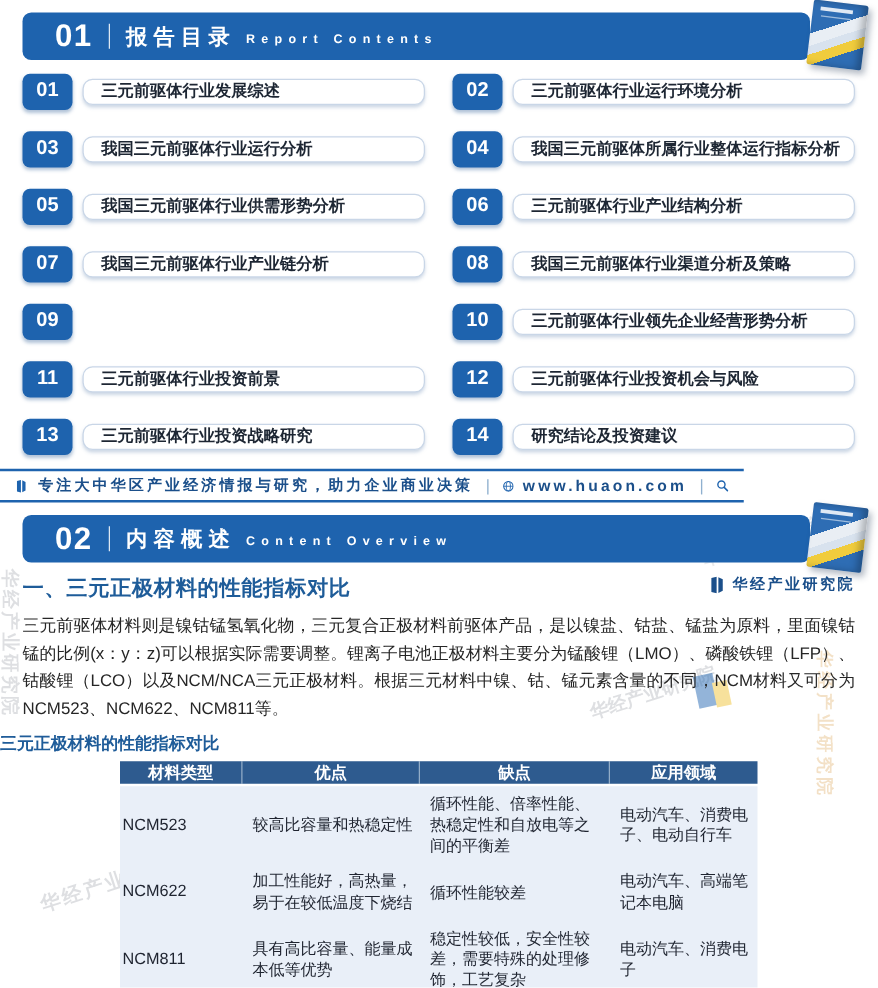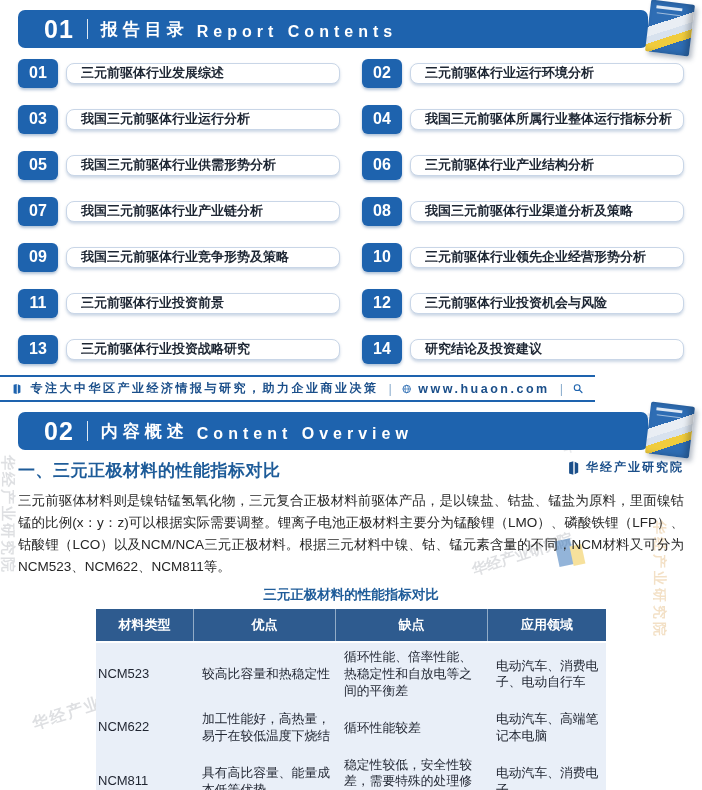--- a/index.html
+++ b/index.html
@@ -11,21 +11,21 @@
   
   .secbar-wrap { position:relative; padding:10px 18px 0; }
   .secbar {
     position:relative; width:630px; height:38px; background:#1E63AE;
     border-radius:7px; display:flex; align-items:center; padding:0 0 0 26px;
     color:#fff;
   }
   .secbar .num { font-size:25px; font-weight:700; letter-spacing:1px; }
   .secbar .vline { width:1px; height:20px; background:rgba(255,255,255,.85); margin:0 13px; }
   .secbar .cn { font-size:17px; font-weight:700; letter-spacing:5px; }
-  .secbar .en { font-size:16px; font-weight:700; letter-spacing:5px; margin-left:8px; margin-top:5px; }
+  .secbar .en { font-size:10px; font-weight:700; letter-spacing:5px; margin-left:8px; margin-top:5px; }
   
   .book {
     position:absolute; top:0; right:2px; width:62px; height:58px; z-index:3;
   }
   .book .cover {
     position:absolute; top:2px; right:8px; width:44px; height:52px; border-radius:2px;
     transform:rotate(7deg);
     background:
       linear-gradient(155deg, #2e6db4 0 38%, #e9eef4 38% 52%, #d8e2ee 52% 62%, #f0cc3d 62% 74%, #2e6db4 74% 100%);
     box-shadow:3px 3px 5px rgba(40,60,90,.35), inset -4px 0 6px rgba(0,0,0,.25);
@@ -70,25 +70,25 @@
     margin:9px 18px 0; display:flex; align-items:flex-start; justify-content:space-between;
   }
   .heading { font-size:17px; font-weight:700; color:#1E5C99; letter-spacing:.5px; }
   .brand { display:flex; align-items:center; gap:5px; color:#1B4F8A; }
   .brand .brand-name { font-size:12px; font-weight:700; letter-spacing:2px; }
   .para {
     margin:8px 18px 0; font-size:13.5px; line-height:1.62; color:#262626;
     text-align:justify; font-weight:500;
   }
   
-  .tbl-title { margin-top:9px; text-align:center; font-size:13.5px; font-weight:700; color:#1F5C99; }
+  .tbl-title { margin-top:9px; font-size:13.5px; font-weight:700; color:#1F5C99; }
   .tbl { width:510px; margin:5px auto 0; border-bottom:3px solid #C3D4E8; }
   .tbl-head {
     display:grid; grid-template-columns:98px 142px 152px 118px;
-    background:#2E5B8F; color:#fff; height:32px; margin-bottom:2px;
+    background:#2E5B8F; color:#fff; height:18px; margin-bottom:2px;
   }
   .th {
     display:flex; align-items:center; justify-content:center;
     font-size:13px; font-weight:700; border-right:1px solid rgba(230,238,246,.55);
   }
   .th:last-child { border-right:none; }
   .tbl-body { background:#E9EFF8; }
   .tr { display:grid; grid-template-columns:98px 142px 152px 118px; align-items:center; }
   .td { font-size:12.8px; color:#1f2430; line-height:1.3; padding:6px 4px 6px 8px; }
   .td.c0 { text-align:left; padding-left:2px; padding-right:2px; font-size:13px; }
@@ -163,21 +163,20 @@
       <div class="toc-item">
       <span class="toc-num">07</span>
       <span class="toc-box">我国三元前驱体行业产业链分析</span>
     </div>
       <div class="toc-item">
       <span class="toc-num">08</span>
       <span class="toc-box">我国三元前驱体行业渠道分析及策略</span>
     </div>
       <div class="toc-item">
       <span class="toc-num">09</span>
-      <span class="toc-box">我国三元前驱体行业竞争形势及策略</span>
     </div>
       <div class="toc-item">
       <span class="toc-num">10</span>
       <span class="toc-box">三元前驱体行业领先企业经营形势分析</span>
     </div>
       <div class="toc-item">
       <span class="toc-num">11</span>
       <span class="toc-box">三元前驱体行业投资前景</span>
     </div>
       <div class="toc-item">

